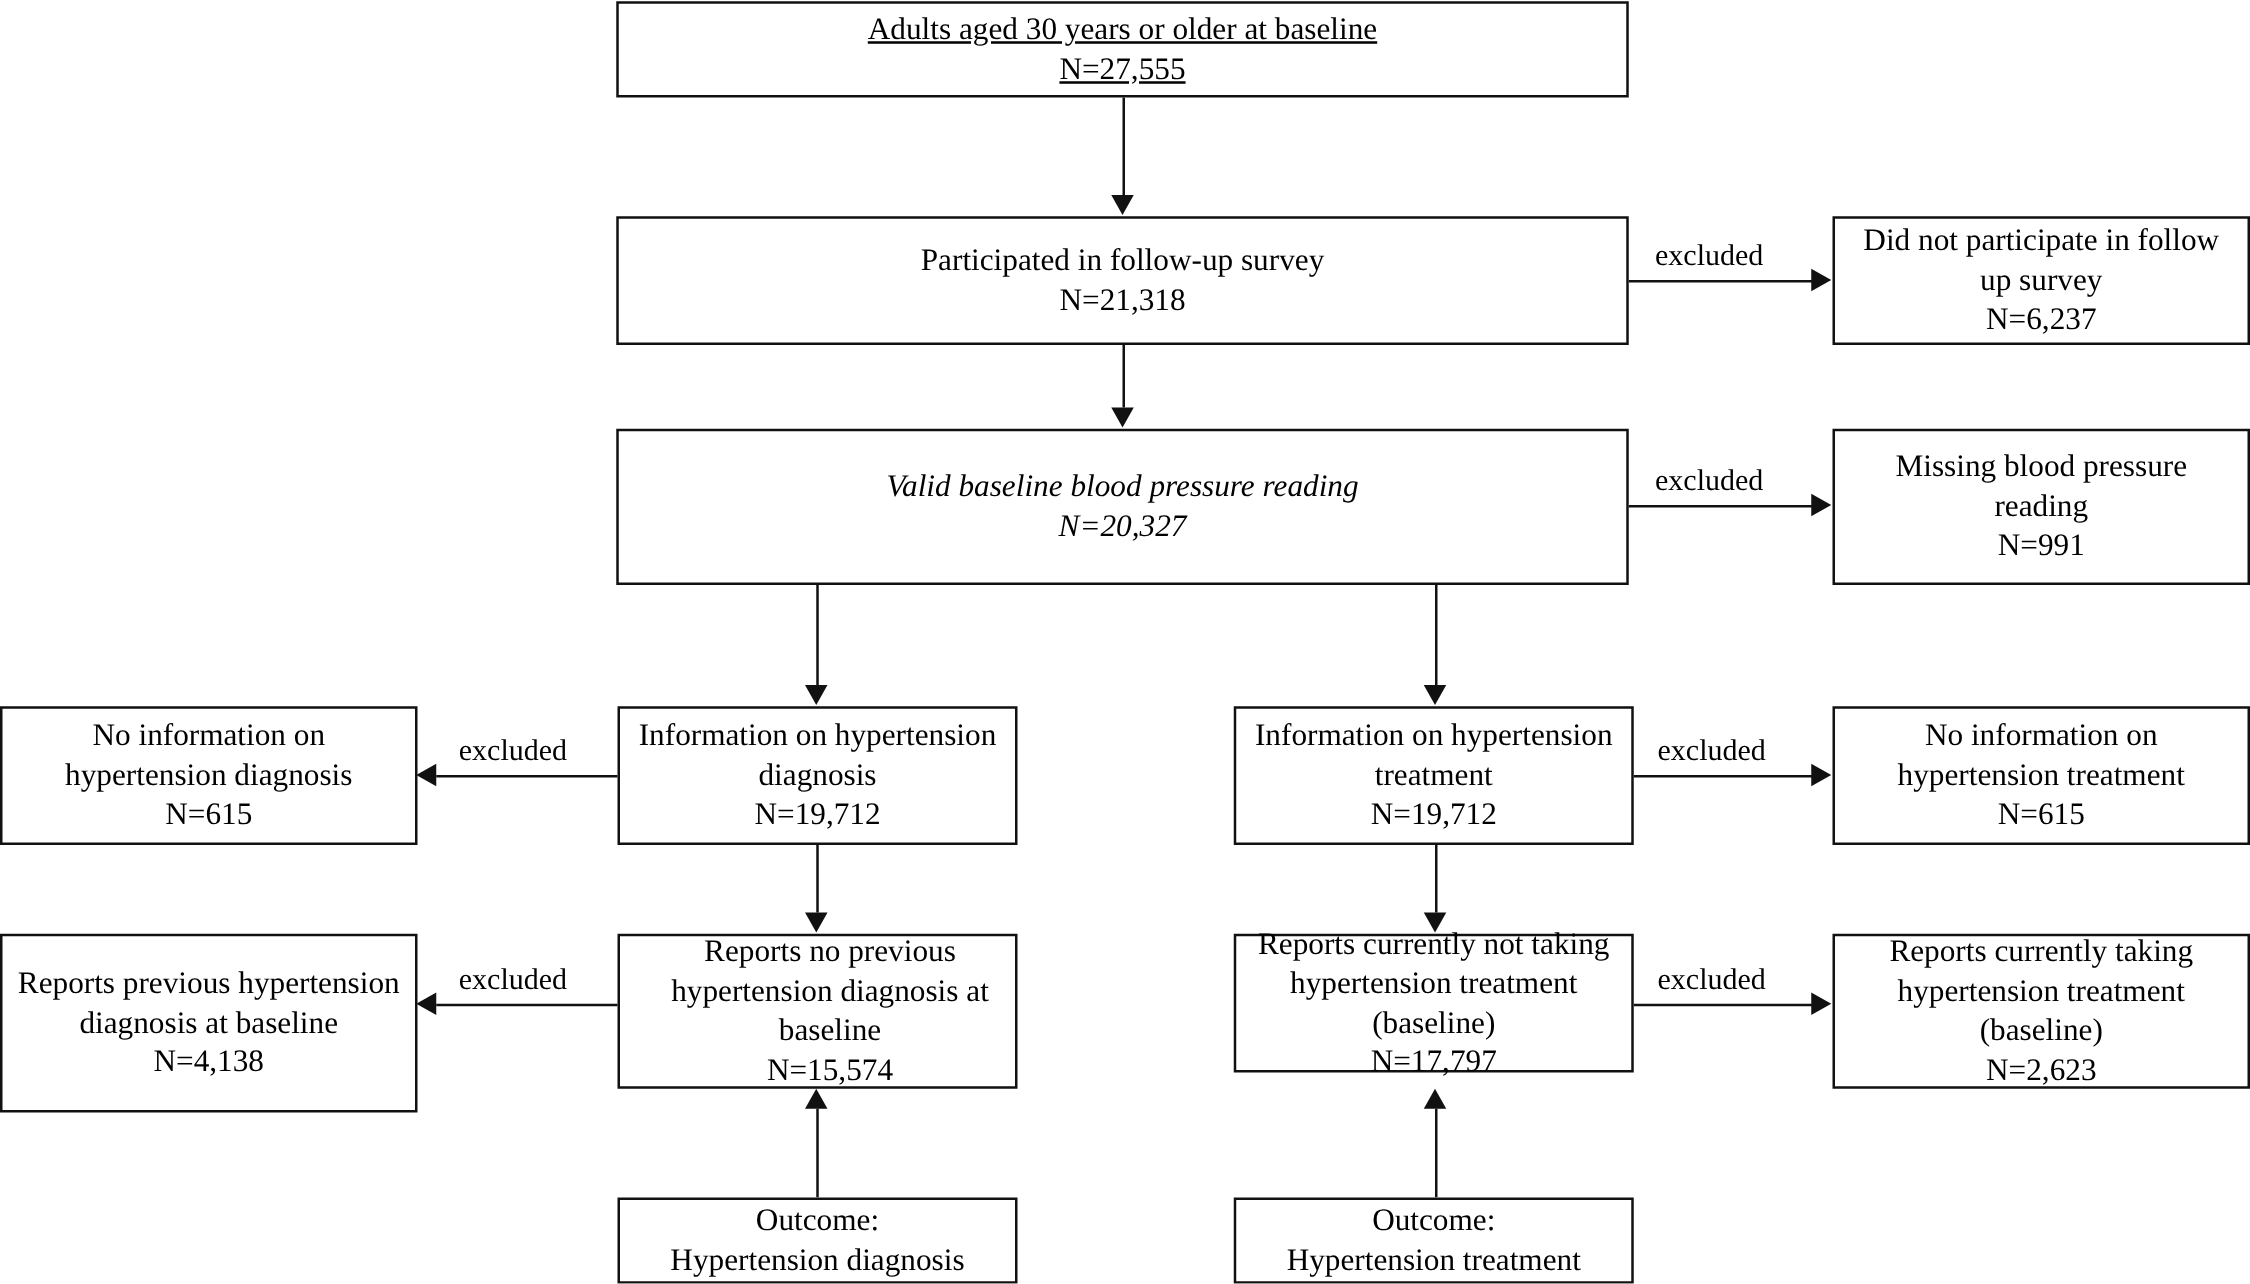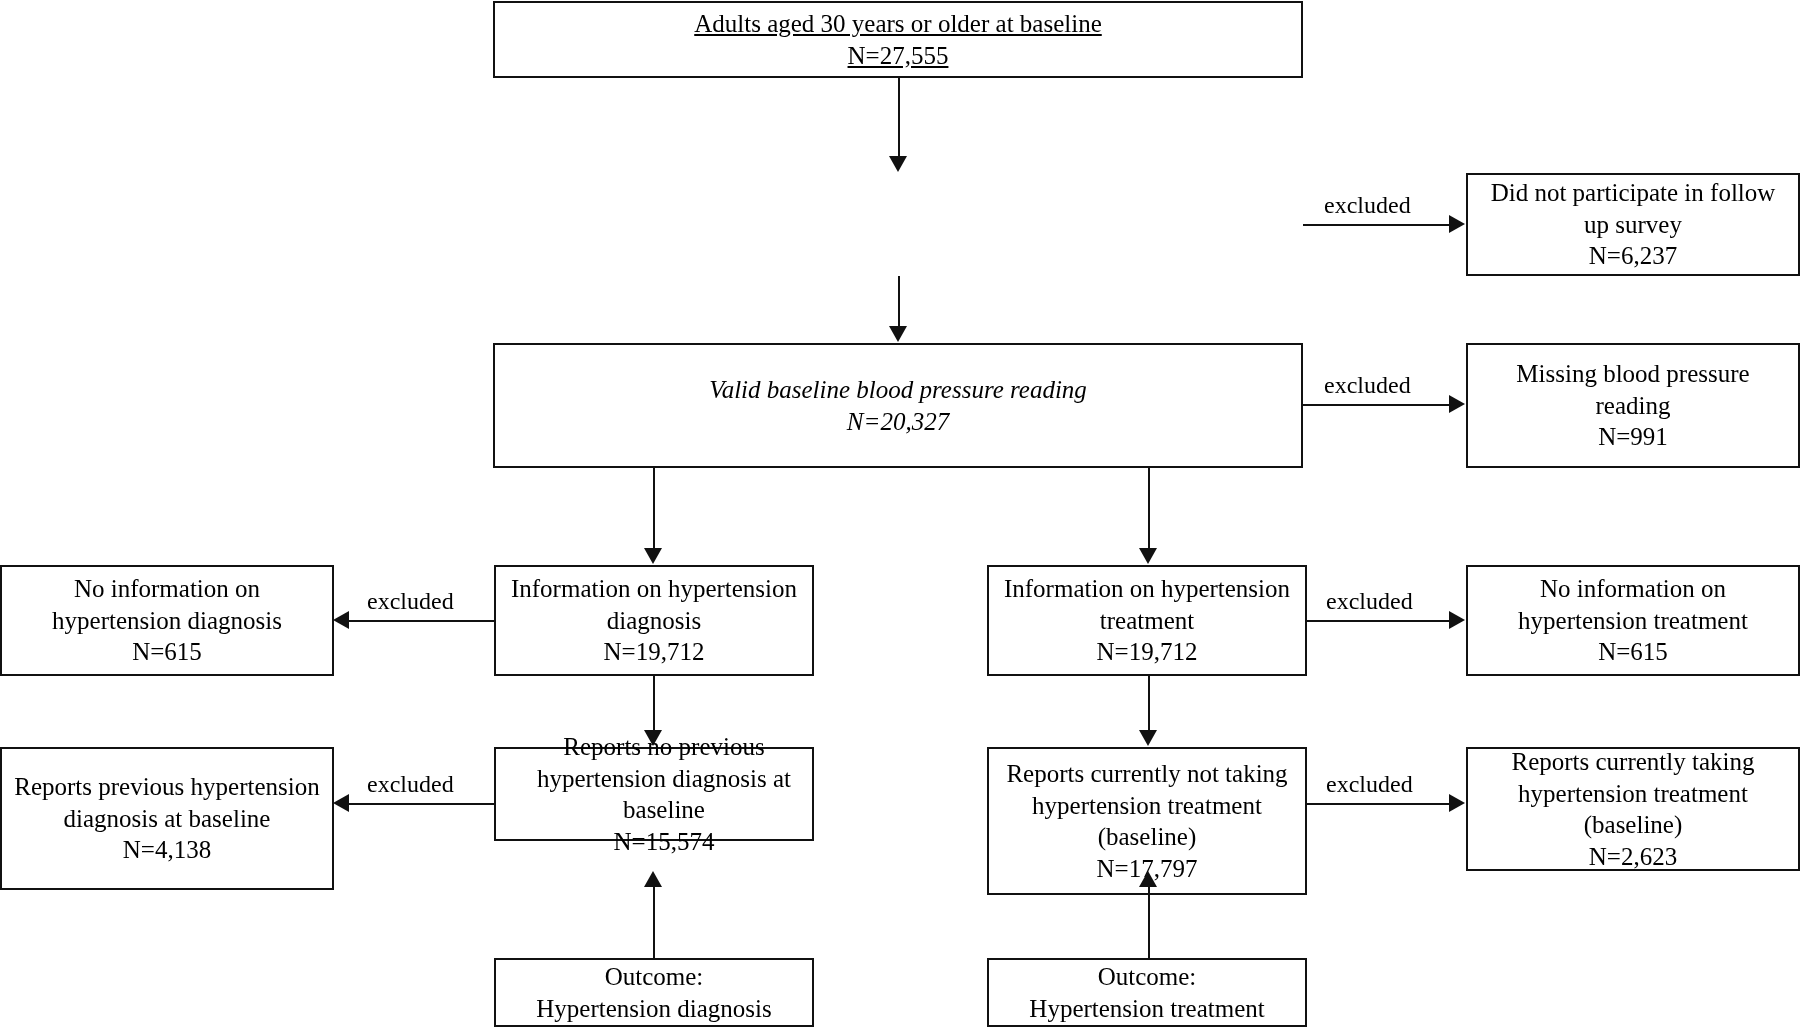--- a/index.html
+++ b/index.html
@@ -87,20 +87,24 @@
 <div id="canvas">
 
   <div class="node" style="left:493px; top:1px; width:810px; height:77px;text-decoration:underline;">
     <span class="txt">Adults aged 30 years or older  at baseline
 N=27,555</span>
   </div>
 
   <div class="vline" style="left:898px; top:78px; height:78px;"></div>
   <div class="arrow-down" style="left:889px; top:156px;"></div>
 
+  <div class="node" style="left:493px; top:173px; width:810px; height:103px;">
+    <span class="txt">Participated in follow-up survey
+N=21,318</span>
+  </div>
 
   <div class="hline" style="left:1303px; top:224px; width:148px;"></div>
   <div class="arrow-right" style="left:1449px; top:215px;"></div>
   <div class="edge-label" style="left:1320px; top:192px;">excluded</div>
 
   <div class="node" style="left:1466px; top:173px; width:334px; height:103px;">
     <span class="txt">Did not participate in follow
 up survey
 N=6,237</span>
   </div>
@@ -160,38 +164,38 @@
   <div class="hline" style="left:1307px; top:620px; width:144px;"></div>
   <div class="arrow-right" style="left:1449px; top:611px;"></div>
   <div class="edge-label" style="left:1322px; top:588px;">excluded</div>
 
   <div class="vline" style="left:653px; top:676px; height:54px;"></div>
   <div class="arrow-down" style="left:644px; top:730px;"></div>
 
   <div class="vline" style="left:1148px; top:676px; height:54px;"></div>
   <div class="arrow-down" style="left:1139px; top:730px;"></div>
 
-  <div class="node" style="left:494px; top:747px; width:320px; height:94px;padding-left:28px;">
+  <div class="node" style="left:494px; top:747px; width:320px; height:124px;padding-left:28px;">
     <span class="txt">Reports no previous
 hypertension diagnosis  at
 baseline
 N=15,574</span>
   </div>
 
   <div class="node" style="left:0px; top:747px; width:334px; height:143px;">
     <span class="txt">Reports previous hypertension
 diagnosis at baseline
 N=4,138</span>
   </div>
 
   <div class="hline" style="left:349px; top:803px; width:145px;"></div>
   <div class="arrow-left" style="left:333px; top:794px;"></div>
   <div class="edge-label" style="left:363px; top:771px;">excluded</div>
 
-  <div class="node" style="left:987px; top:747px; width:320px; height:148px;">
+  <div class="node" style="left:987px; top:747px; width:320px; height:111px;">
     <span class="txt">Reports currently not taking
 hypertension treatment
 (baseline)
 N=17,797</span>
   </div>
 
   <div class="node" style="left:1466px; top:747px; width:334px; height:124px;">
     <span class="txt">Reports currently taking
 hypertension treatment
 (baseline)

